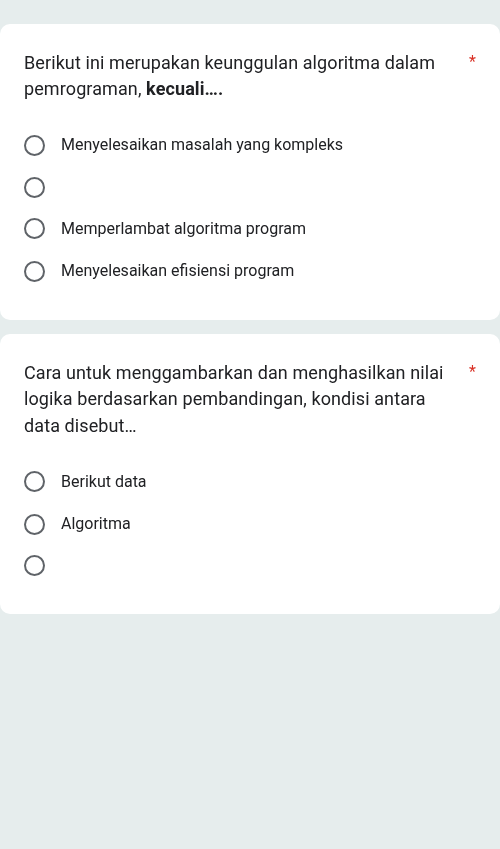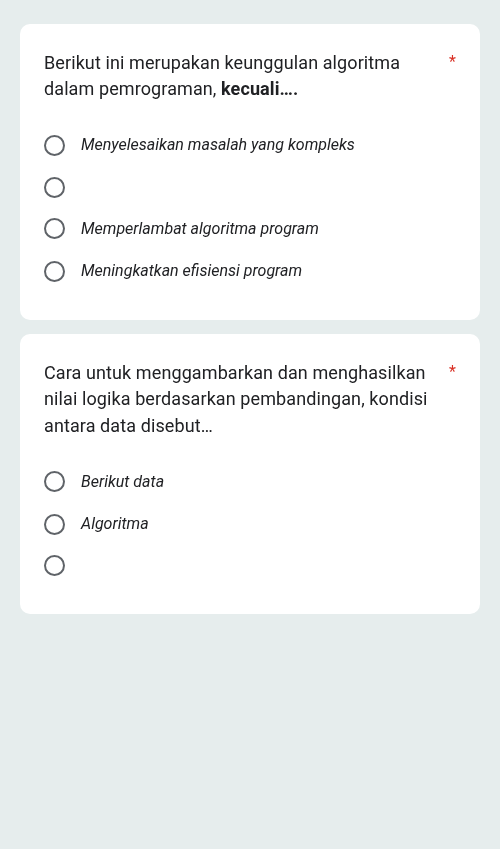--- a/index.html
+++ b/index.html
@@ -11,21 +11,21 @@
   }
   .spacer-top {
     height: 10px;
     background: #e6eded;
     border-top-left-radius: 8px;
     border-top-right-radius: 8px;
   }
   .card {
     background: #fff;
     border-radius: 10px;
-    margin: 14px 20px;
+    margin: 14px 0;
     padding: 26px 24px 28px 24px;
   }
   .question-row {
     display: flex;
     align-items: flex-start;
     margin-bottom: 22px;
   }
   .question-text {
     flex: 1;
     font-size: 18px;
@@ -39,21 +39,20 @@
     font-size: 16px;
     margin-left: 14px;
     line-height: 1.2;
     margin-top: 2px;
   }
   .option {
     display: flex;
     align-items: center;
     padding: 10px 0;
     cursor: pointer;
-    font-style: italic;
   }
   .radio {
     width: 21px;
     height: 21px;
     border: 2.2px solid #5f6368;
     border-radius: 50%;
     flex-shrink: 0;
     margin-right: 16px;
   }
   .option-label {
@@ -81,21 +80,21 @@
   </div>
   <div class="option">
     <div class="radio"></div>
   </div>
   <div class="option">
     <div class="radio"></div>
     <div class="option-label">Memperlambat algoritma program</div>
   </div>
   <div class="option">
     <div class="radio"></div>
-    <div class="option-label">Meningkatkan efisiensi program</div>
+    <div class="option-label">Menyelesaikan efisiensi program</div>
   </div>
 </div>
 
 <div class="card">
   <div class="question-row">
     <div class="question-text">
       <span>Cara untuk menggambarkan dan menghasilkan nilai logika berdasarkan pembandingan, kondisi antara data disebut…</span><span class="bold"></span><span></span>
     </div>
     <div class="asterisk">*</div>
   </div>

